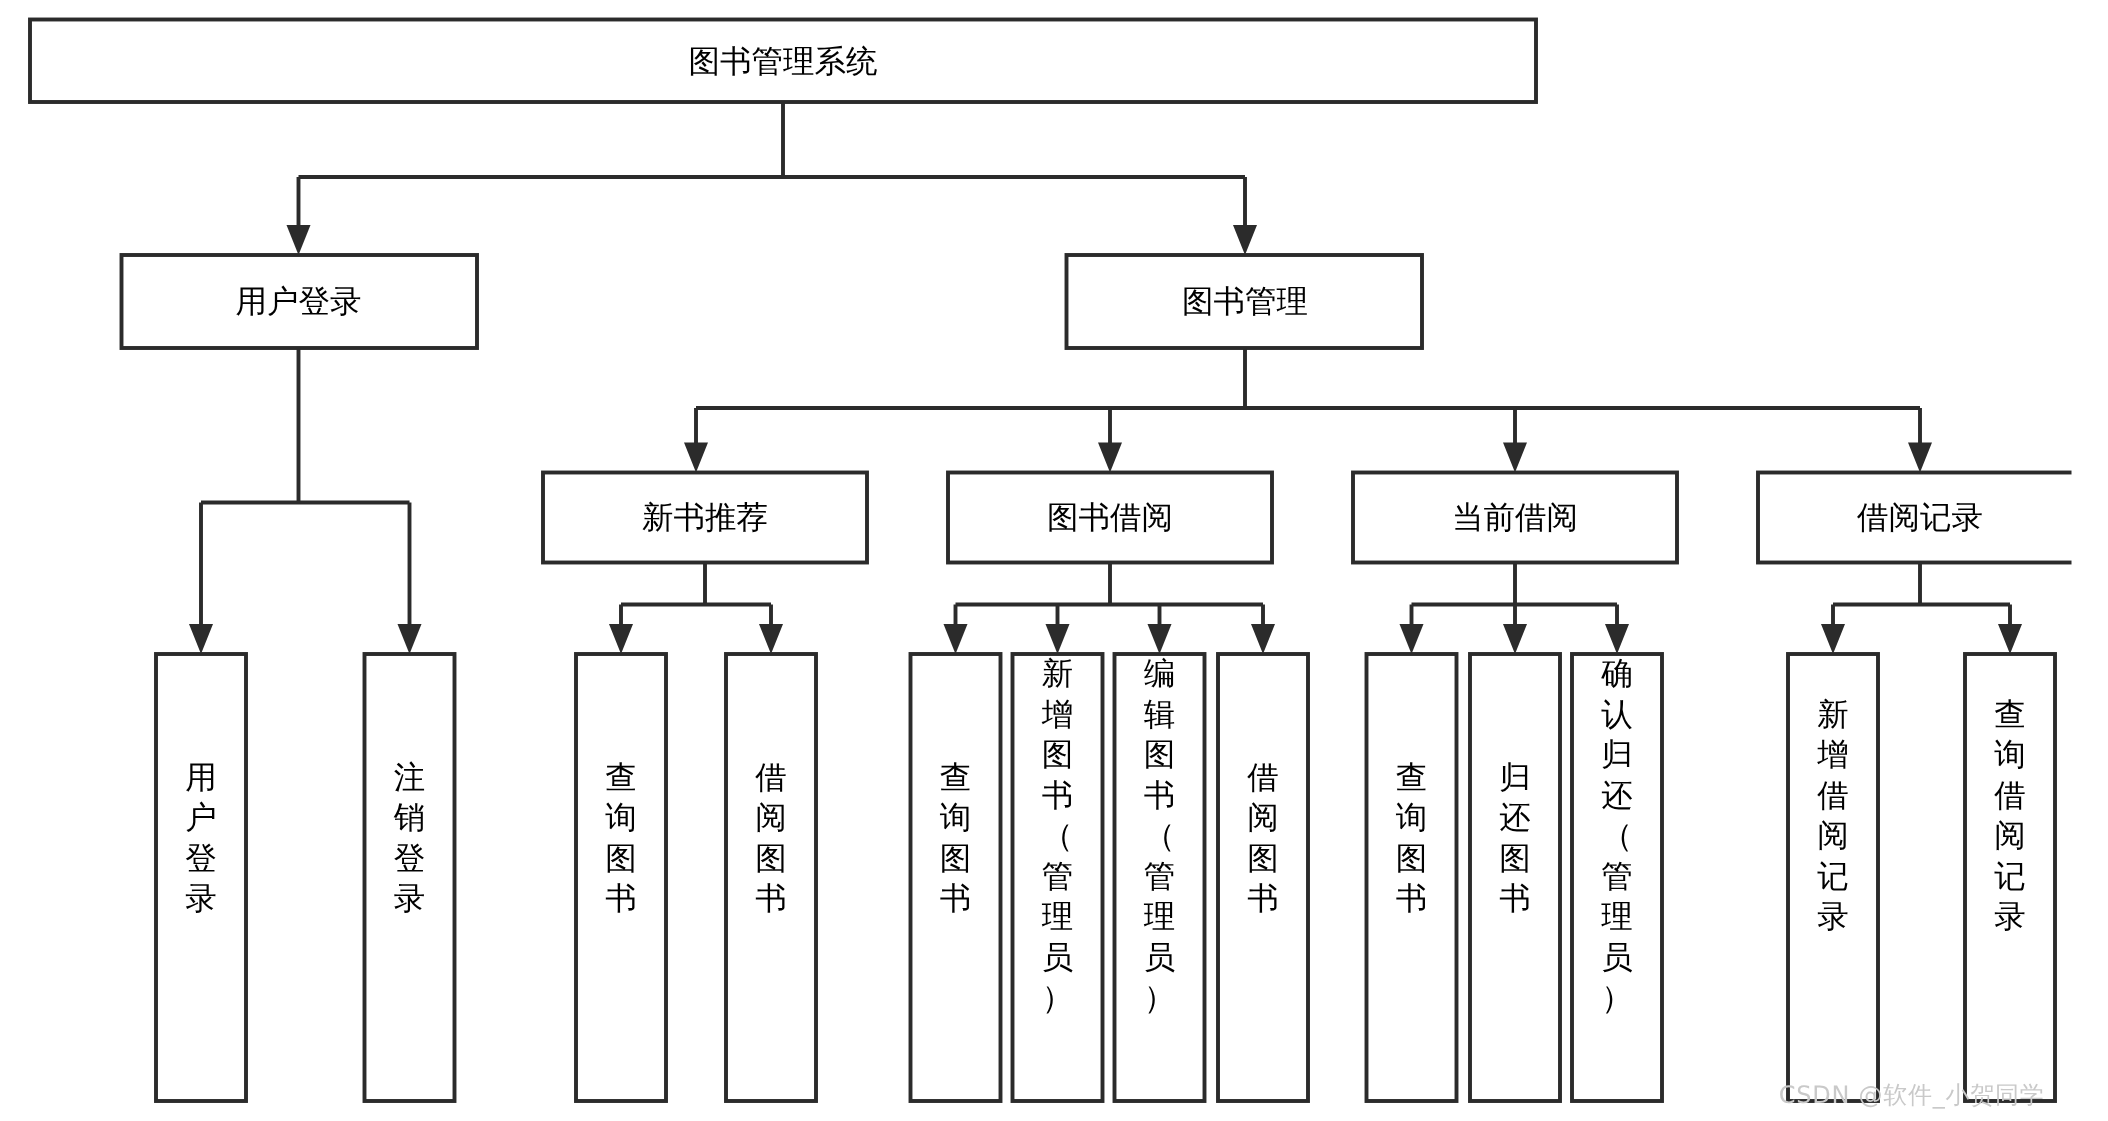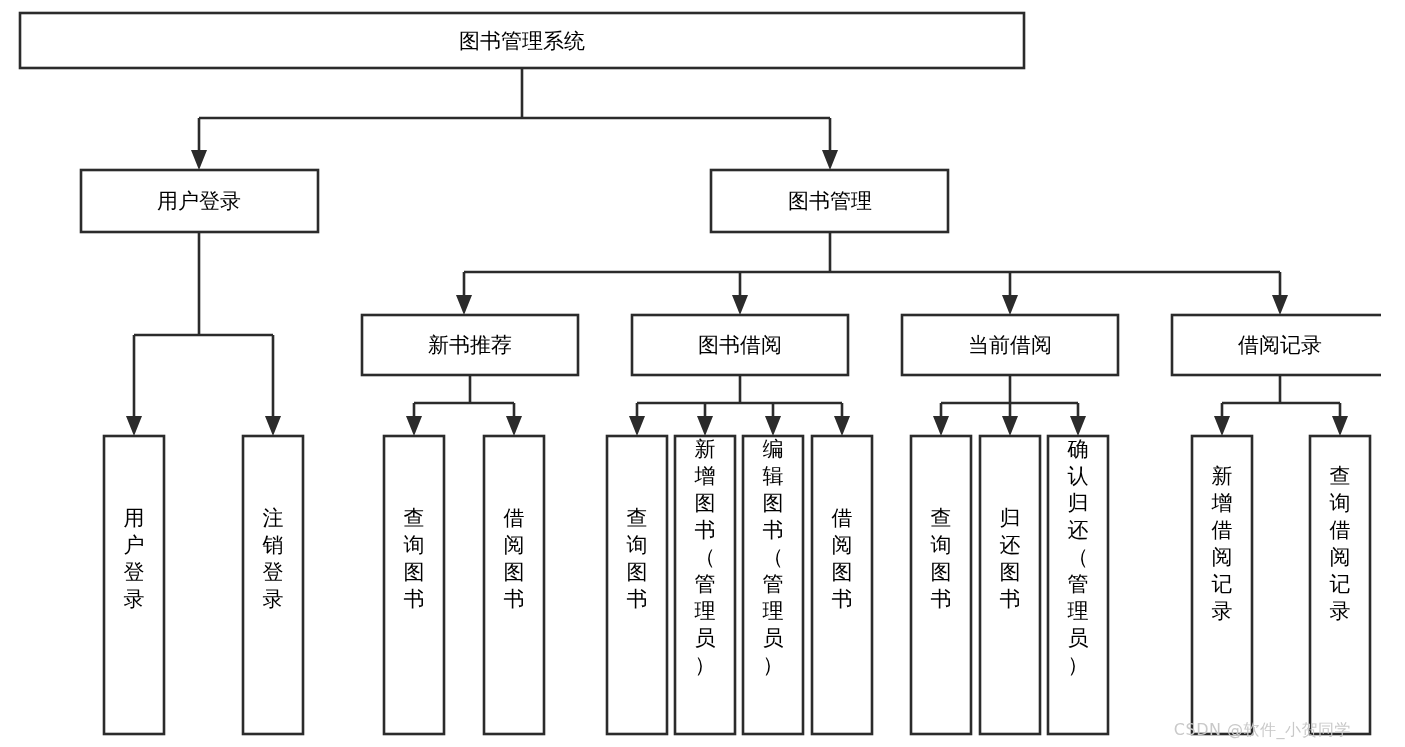--- a/index.html
+++ b/index.html
@@ -49,21 +49,21 @@
     dominant-baseline: middle;
   }
   .node-label-v {
     fill: #000000;
     font-family: "DejaVu Sans", "Liberation Sans", sans-serif;
     font-size: 21px;
     text-anchor: middle;
   }
   .watermark {
     position: absolute;
-    right: 30px;
+    right: 18px;
     bottom: 6px;
     color: #c9c9c9;
     font-size: 16px;
     font-family: "DejaVu Sans", "Liberation Sans", sans-serif;
     letter-spacing: 0.5px;
     white-space: nowrap;
     user-select: none;
   }
 </style>
 </head>

